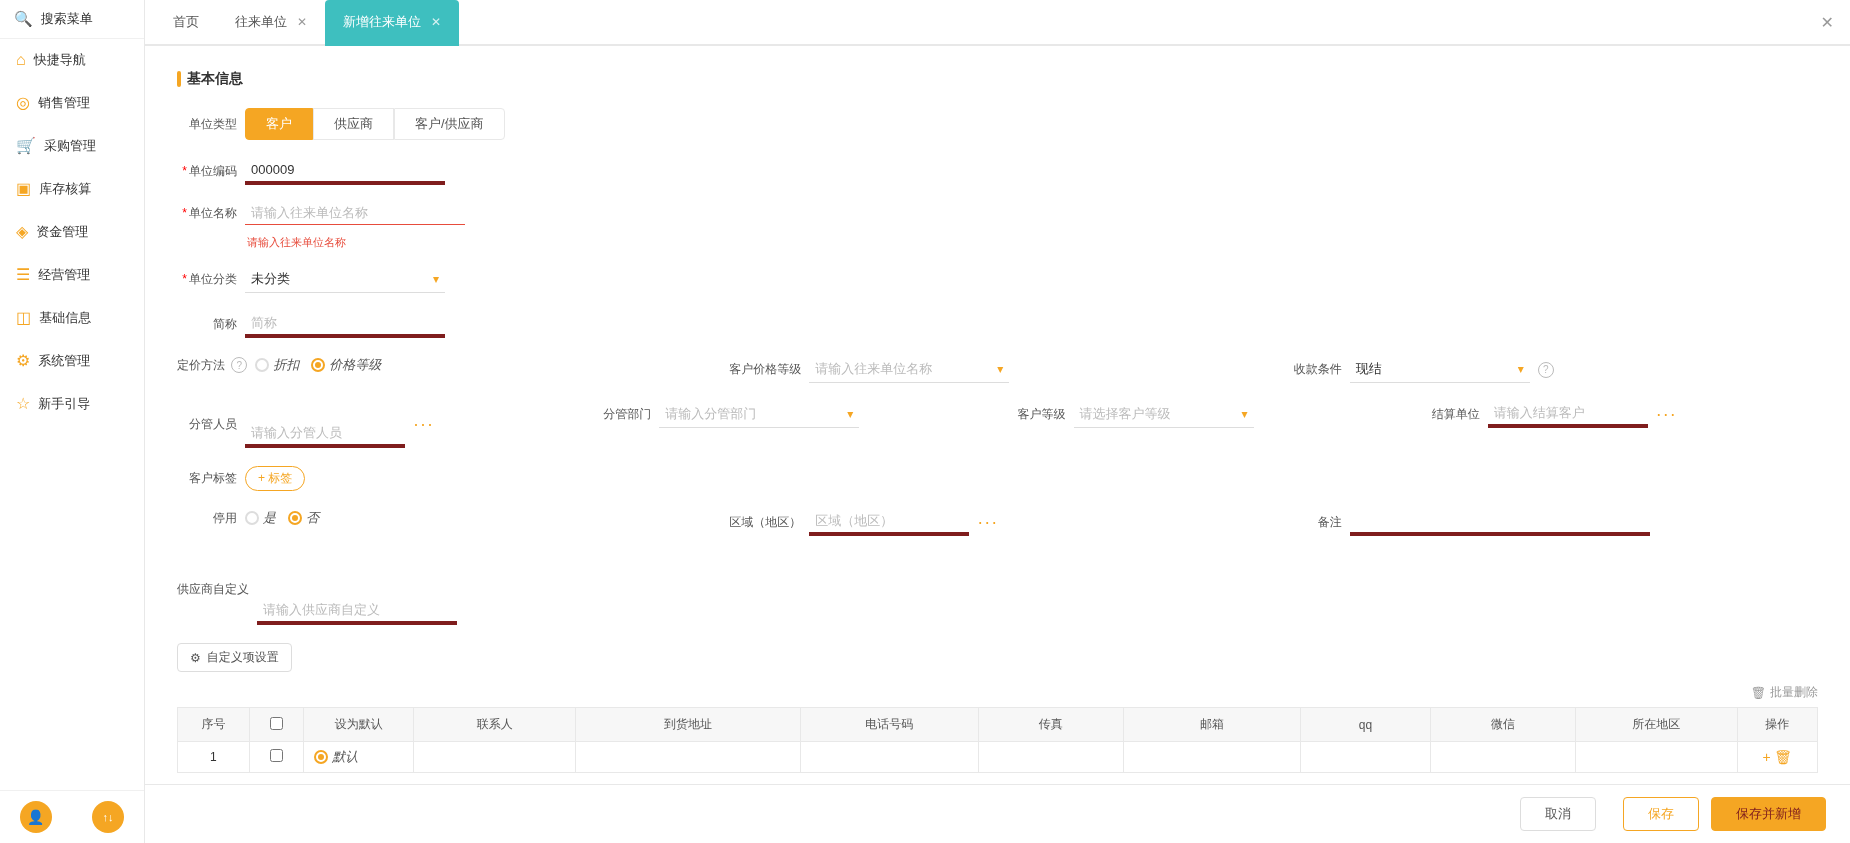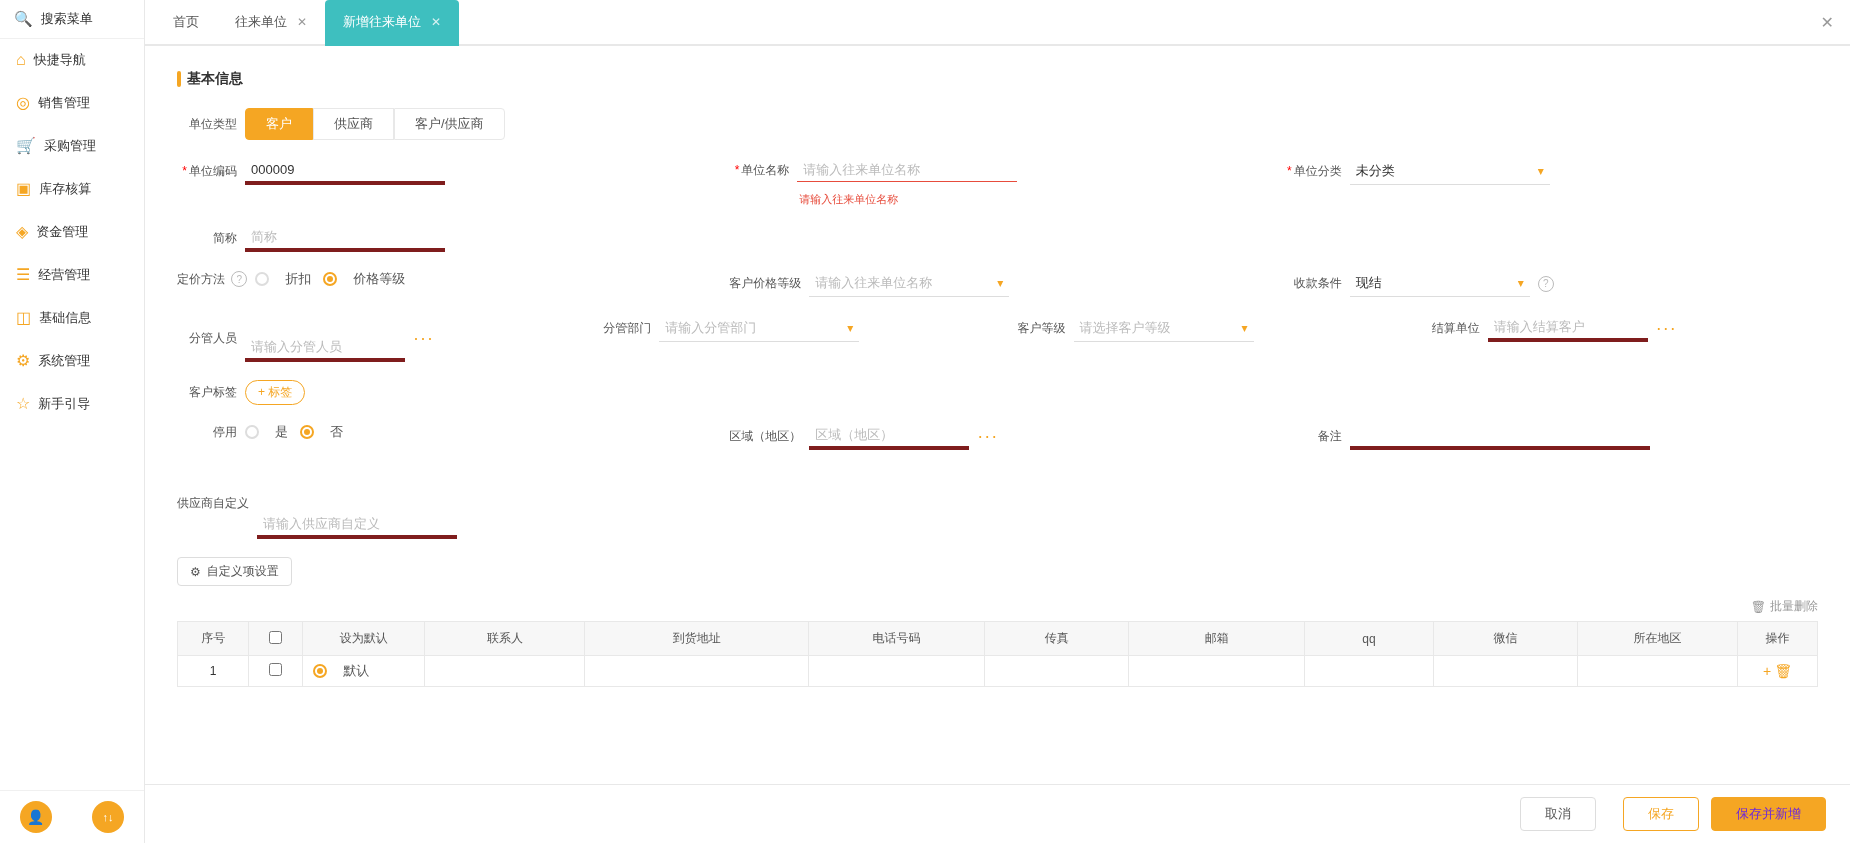--- a/index.html
+++ b/index.html
@@ -211,24 +211,25 @@
 
     
     .radio-group {
       display: flex;
       align-items: center;
       gap: 12px;
     }
     .radio-item {
       display: flex;
       align-items: center;
-      gap: 16px;
+      gap: 4px;
       cursor: pointer;
       font-size: 13px;
       color: #555;
+      font-style: italic;
     }
     .radio-circle {
       width: 14px; height: 14px;
       border-radius: 50%;
       border: 2px solid #ddd;
       display: flex; align-items: center; justify-content: center;
     }
     .radio-circle.checked {
       border-color: #f5a623;
     }
@@ -345,21 +346,21 @@
       color: #555;
     }
     .btn-save {
       background: #fff;
       color: #f5a623;
       border-color: #f5a623;
       margin-left: 15px;
     }
     .btn-save-new {
       background: #f5a623;
-      color: #6d28d9;
+      color: #7f1d1d;
       border-color: #f5a623;
     }
 
     .field-group {
       display: flex;
       align-items: center;
       gap: 8px;
     }
   </style>
 </head>
@@ -440,21 +441,21 @@
       <div class="form-field">
         <span class="form-label">单位类型</span>
         <div class="unit-type-group">
           <button class="unit-type-btn active">客户</button>
           <button class="unit-type-btn">供应商</button>
           <button class="unit-type-btn">客户/供应商</button>
         </div>
       </div>
     </div>
 
-    <div class="form-row" style="align-items:flex-start;">
+    <div class="form-row" style="align-items:flex-start;flex-direction:column;">
 
       <div class="form-field">
         <span class="form-label">
           <span class="required-star">*</span><span>单位编码</span>
         </span>
         <input class="form-input" type="text" value="000009" style="width: 200px;">
       </div>
 
       <div class="form-field" style="flex-direction:column;align-items:flex-start;">
         <div class="field-group">

